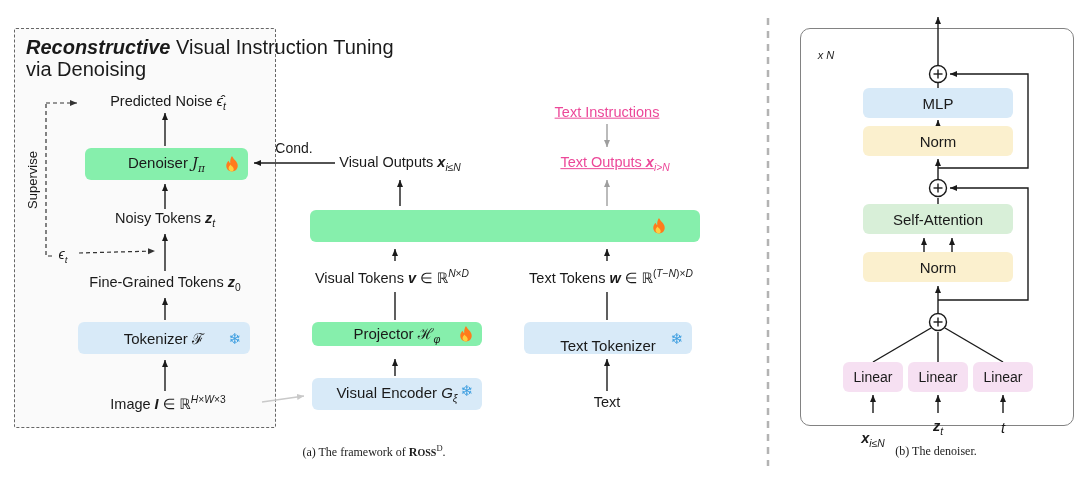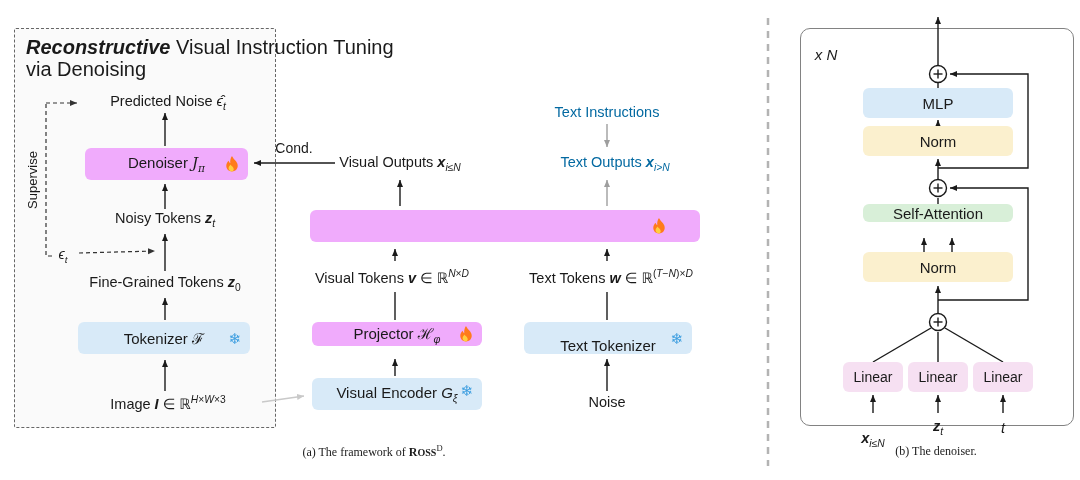--- a/index.html
+++ b/index.html
@@ -3,27 +3,27 @@
 <meta charset="utf-8">
 <style>
   html,body{margin:0;padding:0;}
   body{
     width:1080px;height:480px;position:relative;background:#ffffff;
     font-family:"Liberation Sans", sans-serif;color:#1a1a1a;overflow:hidden;
   }
   .lbl{position:absolute;transform:translate(-50%,-50%);white-space:nowrap;
        line-height:1.15;font-size:14.5px;z-index:3;}
   .lbl.small{font-size:14px;}
-  .lbl.gray{color:#0369a1;}
+  .lbl.gray{color:#ec4899;text-decoration:underline;}
   .box{position:absolute;border-radius:6px;display:flex;align-items:center;
        justify-content:center;font-size:15px;z-index:2;}
   .box .icon-r{position:absolute;right:9px;top:50%;transform:translateY(-50%);
        display:flex;align-items:center;}
   .blue{background:#d8eaf8;}
-  .peach{background:#f0abfc;}
+  .peach{background:#86efac;}
   .yellow{background:#fbf0ce;}
   .green{background:#d8efd8;}
   .pink{background:#f6e0f2;}
   .snow{color:#3f9fe0;font-size:15px;line-height:1;}
   sub,sup{font-size:71%;}
   .dashed-frame{position:absolute;left:14px;top:28px;width:260px;height:398px;
        border:1.4px dashed #666;background:#fafafa;border-radius:2px;z-index:0;}
   .frame-b{position:absolute;left:800px;top:28px;width:272px;height:396px;
        border:1.5px solid #828282;border-radius:10px;background:#ffffff;z-index:0;}
   .title-line{position:absolute;font-size:20px;z-index:3;white-space:nowrap;}
@@ -177,33 +177,33 @@
 <div class="box blue" style="left:524px;top:322px;width:168px;height:32px;align-items:flex-end;">
   <span>Text Tokenizer</span>
   <span class="icon-r snow">❄</span>
 </div>
 
 <div class="box blue" style="left:312px;top:378px;width:170px;height:32px;">
   <span>Visual Encoder <i style="font-family:Liberation Sans, sans-serif">G<sub>ξ</sub></i></span>
   <span class="icon-r snow" style="top:38%;">❄</span>
 </div>
 
-<div class="lbl" style="left:607px;top:402px;">Noise</div>
+<div class="lbl" style="left:607px;top:402px;">Text</div>
 
 <div class="caption" style="left:374px;top:451px;">(a) The framework of <b>R<small>OSS</small></b><sup>D</sup>.</div>
 
-<div class="lbl" style="left:826px;top:55px;font-size:15px;"><i>x N</i></div>
+<div class="lbl" style="left:826px;top:55px;font-size:11px;"><i>x N</i></div>
 
 <div class="box blue" style="left:863px;top:88px;width:150px;height:30px;">
   <span>MLP</span>
 </div>
 <div class="box yellow" style="left:863px;top:126px;width:150px;height:30px;">
   <span>Norm</span>
 </div>
-<div class="box green" style="left:863px;top:204px;width:150px;height:18px;">
+<div class="box green" style="left:863px;top:204px;width:150px;height:30px;">
   <span>Self-Attention</span>
 </div>
 <div class="box yellow" style="left:863px;top:252px;width:150px;height:30px;">
   <span>Norm</span>
 </div>
 
 <div class="box pink" style="left:843px;top:362px;width:60px;height:30px;font-size:14px;">
   <span>Linear</span>
 </div>
 <div class="box pink" style="left:908px;top:362px;width:60px;height:30px;font-size:14px;">

